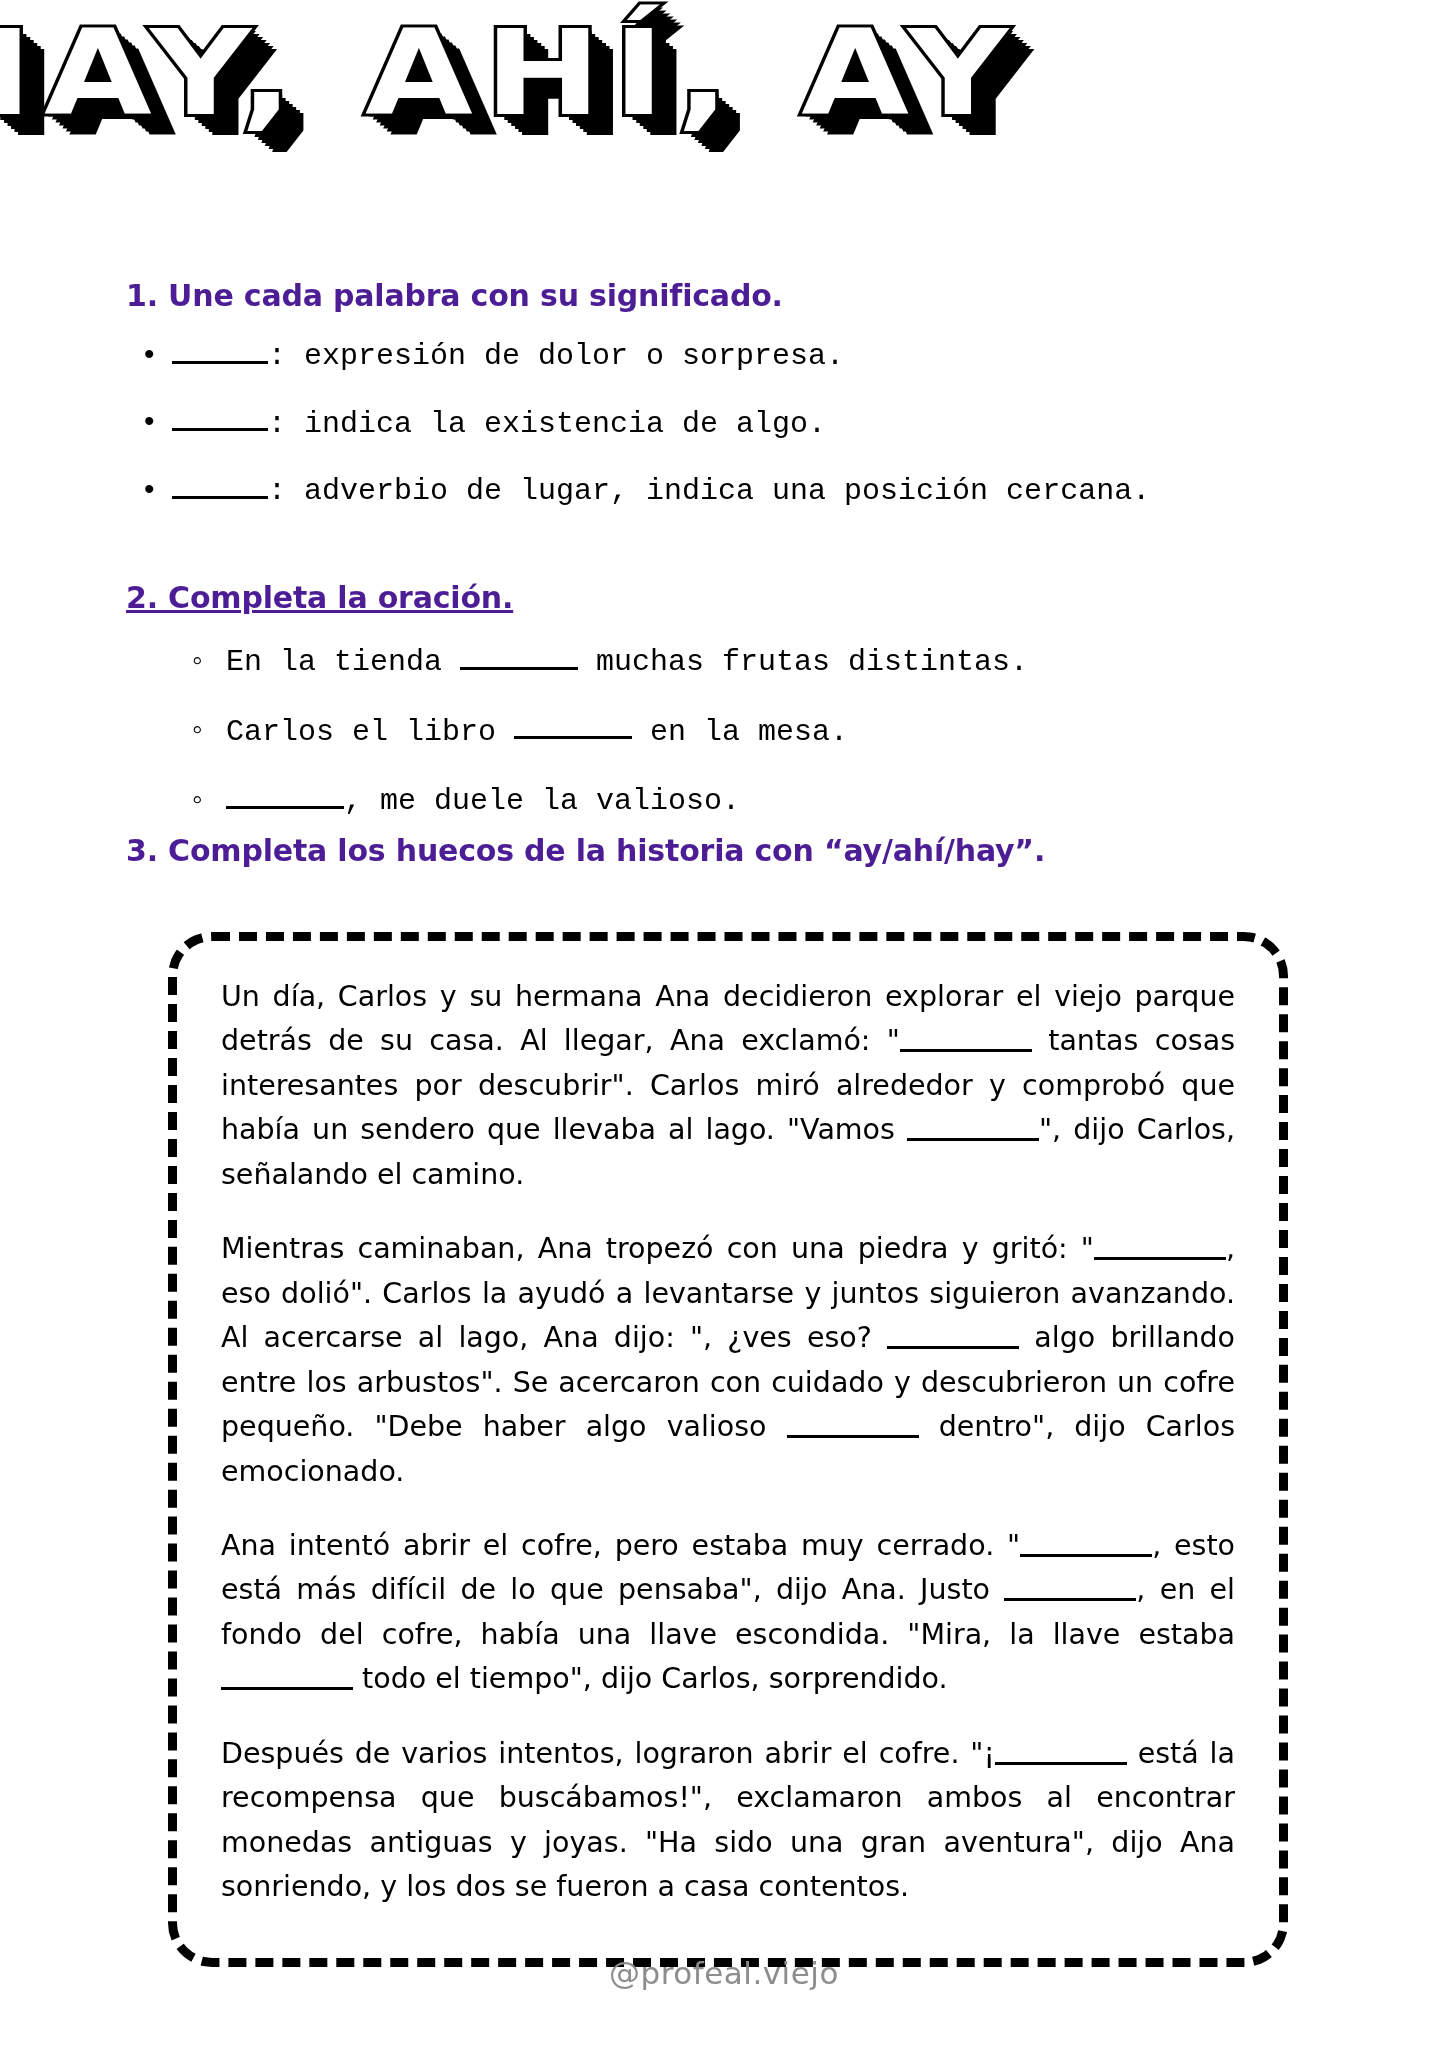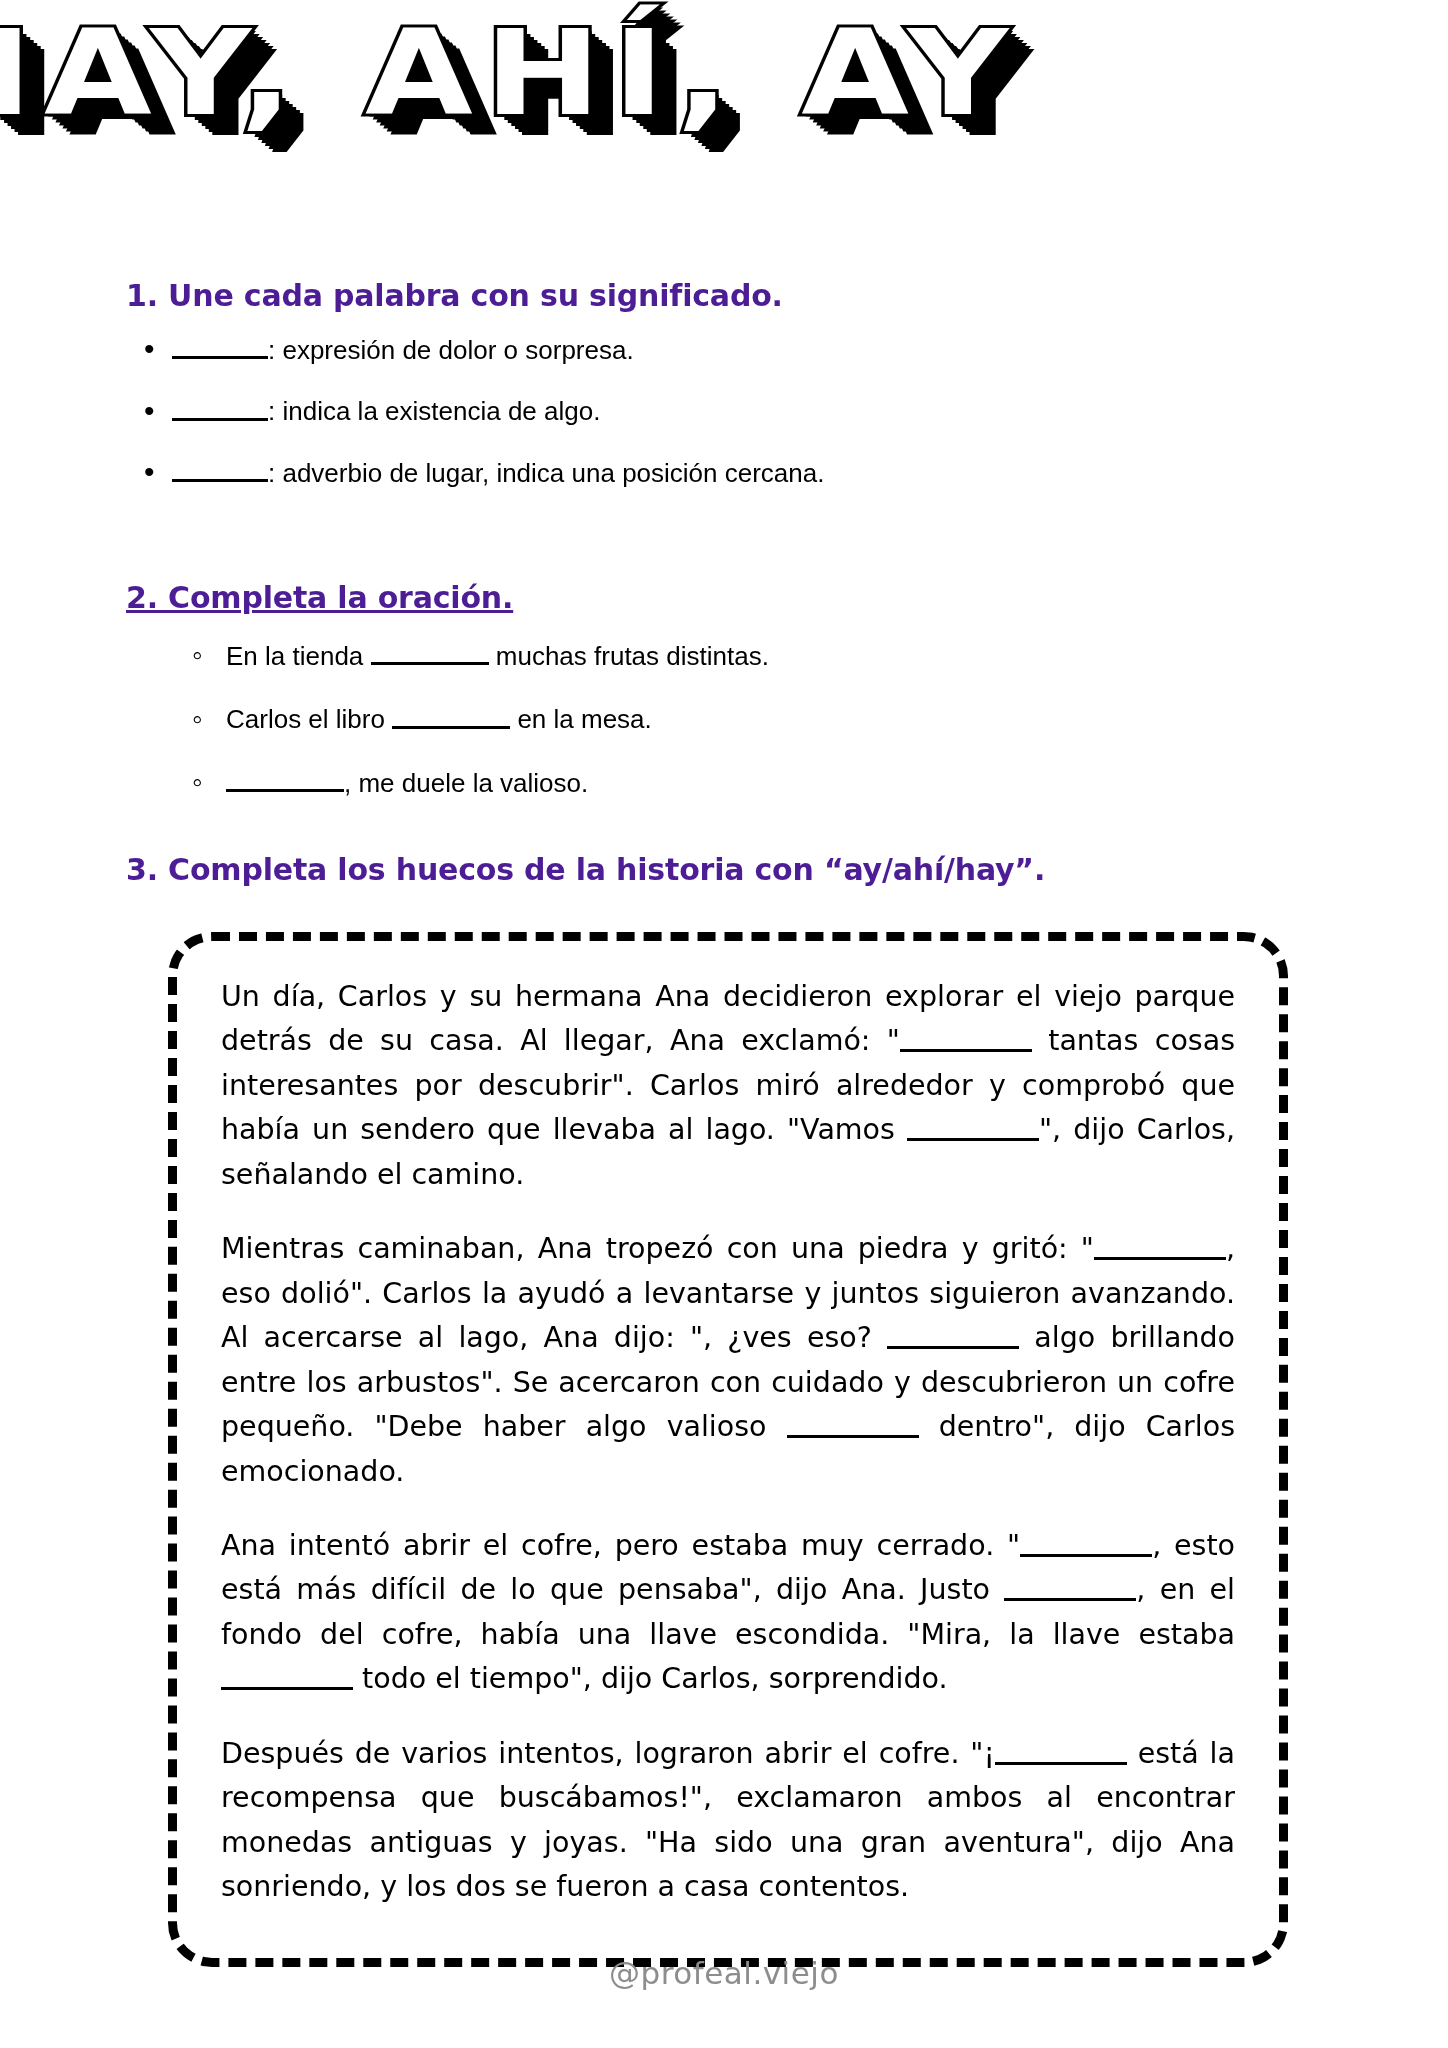--- a/index.html
+++ b/index.html
@@ -42,22 +42,22 @@
     transform-origin: center;
   }
   .ex-heading {
     font-family: "DejaVu Sans", sans-serif;
     font-weight: bold;
     font-size: 30px;
     letter-spacing: -0.2px;
     color: #4c1d95;
   }
   .line-item {
-    font-family: Liberation Sans, sans-serif;
-    font-size: 26px;
+    font-family: Liberation Mono, monospace;
+    font-size: 30px;
     color: #000;
     white-space: nowrap;
   }
 
   
   #section1 { position: absolute; left: 126px; top: 278px; }
   #section1 .ex-heading { margin: 0 0 16px 0; }
   .bullet-row {
     display: flex;
     align-items: baseline;
@@ -105,21 +105,21 @@
     font-size: 30px;
   }
   .blank-md {
     display: inline-block;
     width: 118px;
     border-bottom: 3px solid #000;
     height: 1.05em;
   }
 
   
-  #section3 { position: absolute; left: 126px; top: 852px; }
+  #section3 { position: absolute; left: 126px; top: 833px; }
 
   
   .story-box {
     position: absolute;
     left: 168px;
     top: 932px;
     width: 1120px;
     box-sizing: border-box;
     border: 9px dashed #000000;
     border-radius: 44px;

